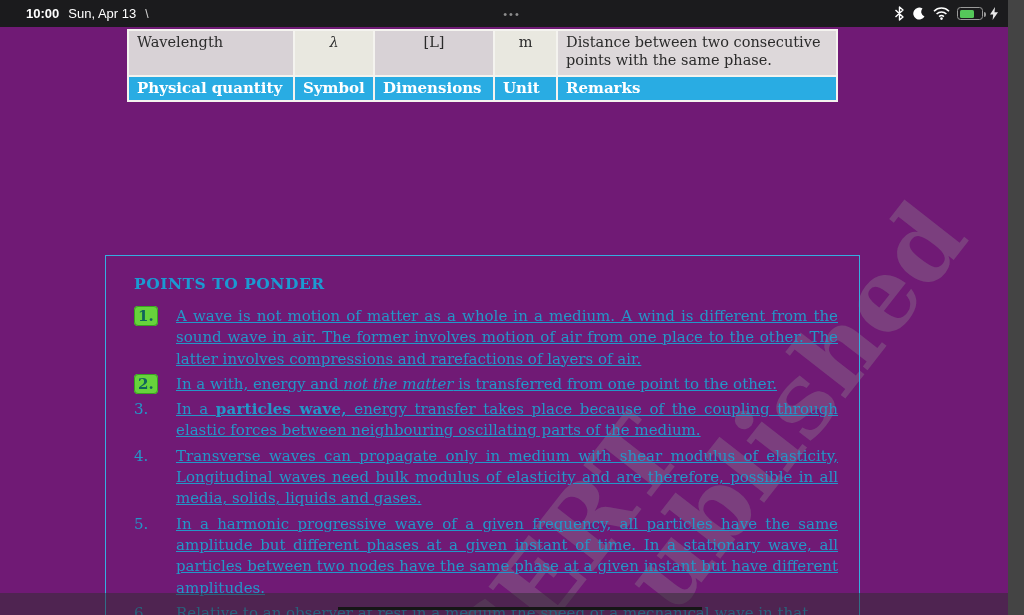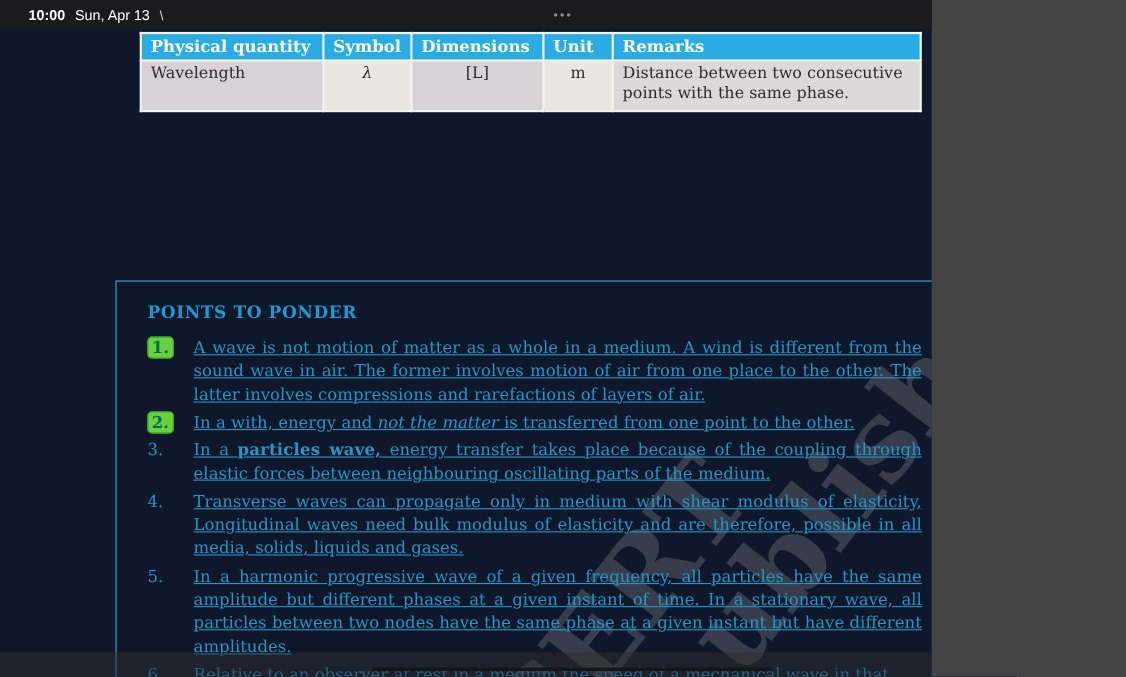--- a/index.html
+++ b/index.html
@@ -1,18 +1,18 @@
 <!DOCTYPE html>
 <html><head>
 <meta charset="utf-8">
 <style>
   * { margin:0; padding:0; box-sizing:border-box; }
   body { background:#444; }
   .screen{
-    position:relative; width:847px; height:615px; background:#0f172a;
+    position:relative; width:1008px; height:615px; background:#701a75;
     overflow:hidden; font-family:"DejaVu Serif", serif;
   }
   
   .statusbar{
     position:absolute; top:0; left:0; width:1024px; height:27px;
     background:#1b1b1d; color:#fff; display:flex; align-items:center;
     font-family:"Liberation Sans", sans-serif; font-size:13px;
     padding:0 26px; z-index:10;
   }
   .sb-left{ display:flex; align-items:center; gap:9px; }
@@ -143,34 +143,34 @@
   <div class="phys-table-wrap">
     <table class="phys">
       <colgroup>
         <col class="col-q">
           <col class="col-s">
           <col class="col-d">
           <col class="col-u">
           <col class="col-r">
       </colgroup>
       <tbody>
-          <tr>
+          <tr style="height:46px;">
+        <td class="bg-a">Wavelength</td>
+        <td class="bg-b c sym">λ</td>
+        <td class="bg-a c">[L]</td>
+        <td class="bg-b c">m</td>
+        <td class="bg-r">Distance between two consecutive points with the same phase.</td>
+      </tr>
+      <tr>
         <th>Physical quantity</th>
         <th class="c">Symbol</th>
         <th class="c">Dimensions</th>
         <th class="c">Unit</th>
         <th>Remarks</th>
       </tr>
-      <tr style="height:46px;">
-        <td class="bg-a">Wavelength</td>
-        <td class="bg-b c sym">λ</td>
-        <td class="bg-a c">[L]</td>
-        <td class="bg-b c">m</td>
-        <td class="bg-r">Distance between two consecutive points with the same phase.</td>
-      </tr>
     </tbody>
       </table>
   </div>
 
   <div class="ponder-box">
     <div class="ponder-title">POINTS TO PONDER</div>
 
     <div class="pt">
       <div class="pt-num"><span class="badge">1.</span></div>
       <div class="pt-text">A wave is not motion of matter as a whole in a medium.  A wind is different from the sound wave in air.  The former involves motion of air from one place to the other.  The latter involves compressions and rarefactions of layers of air.</div>

